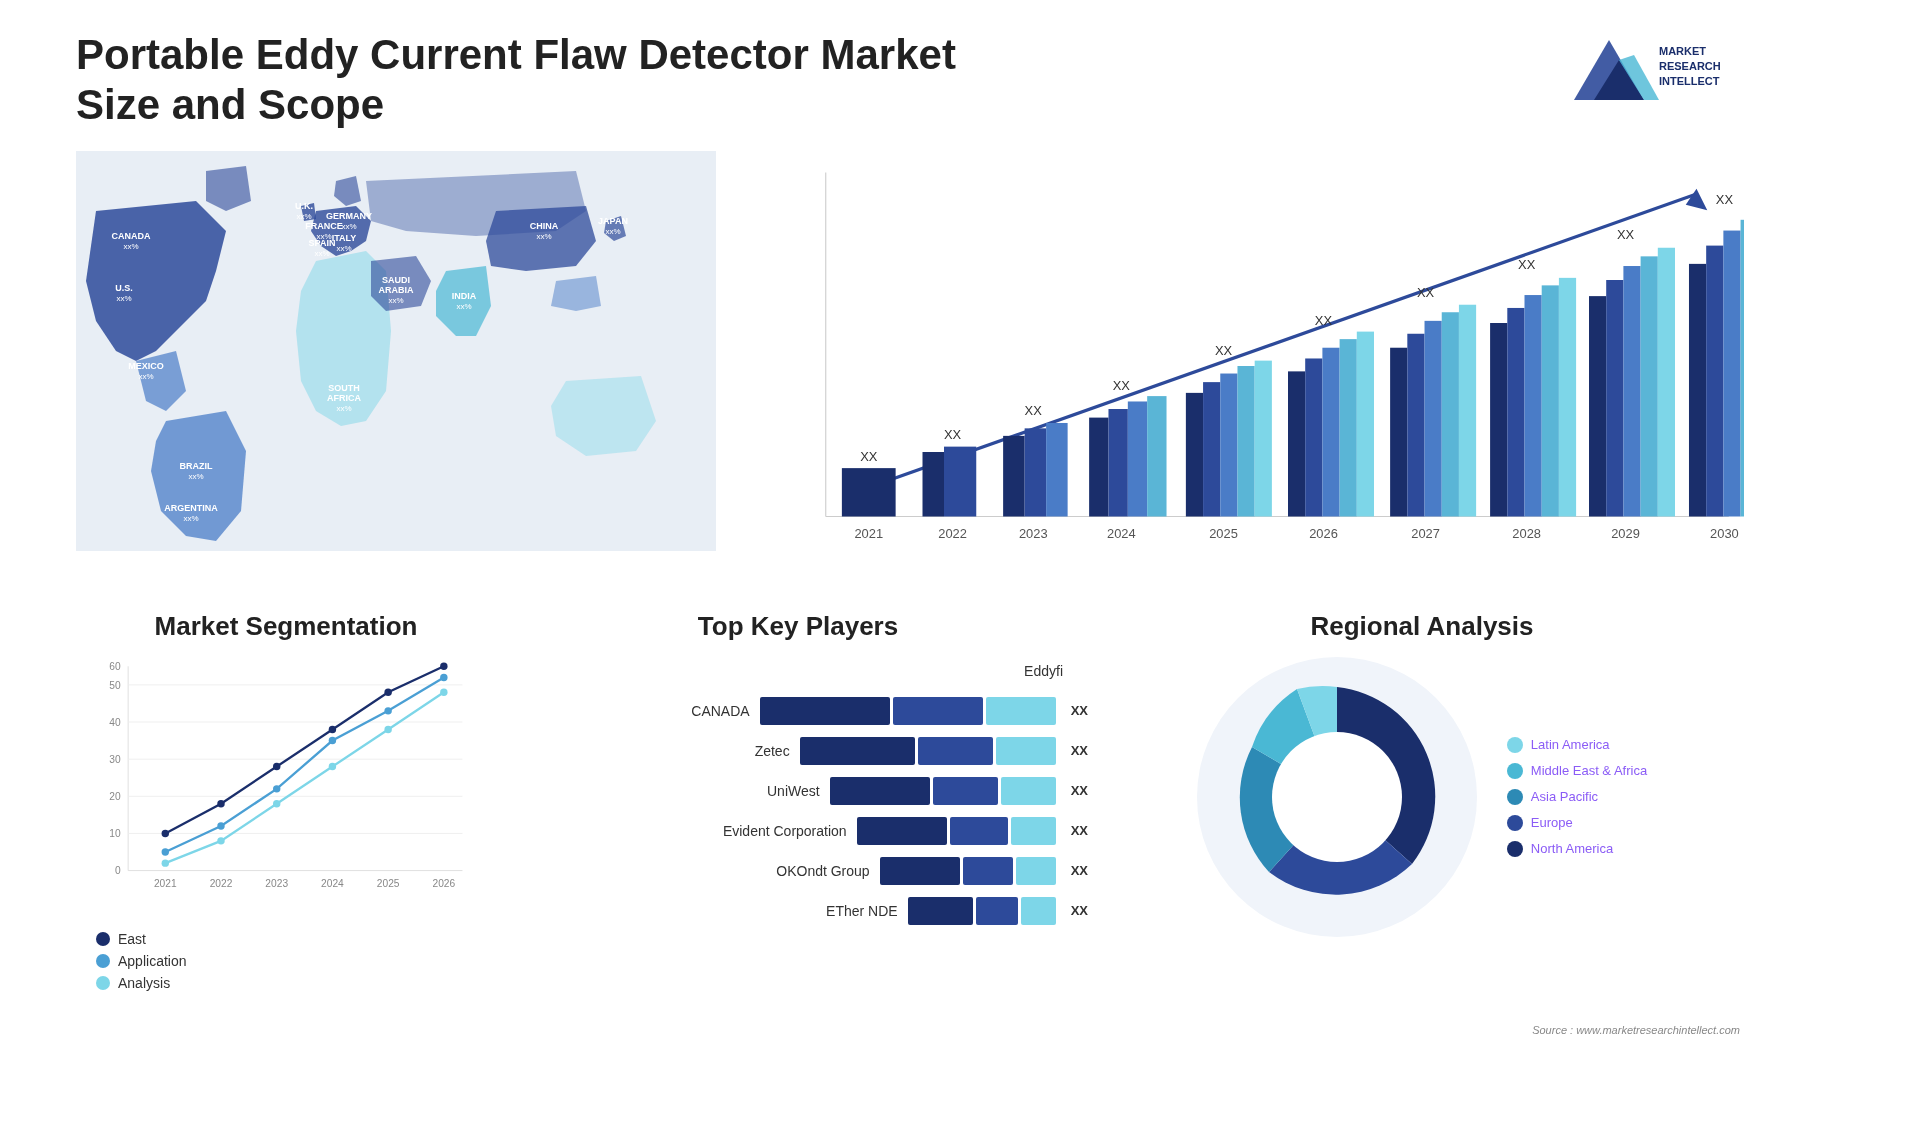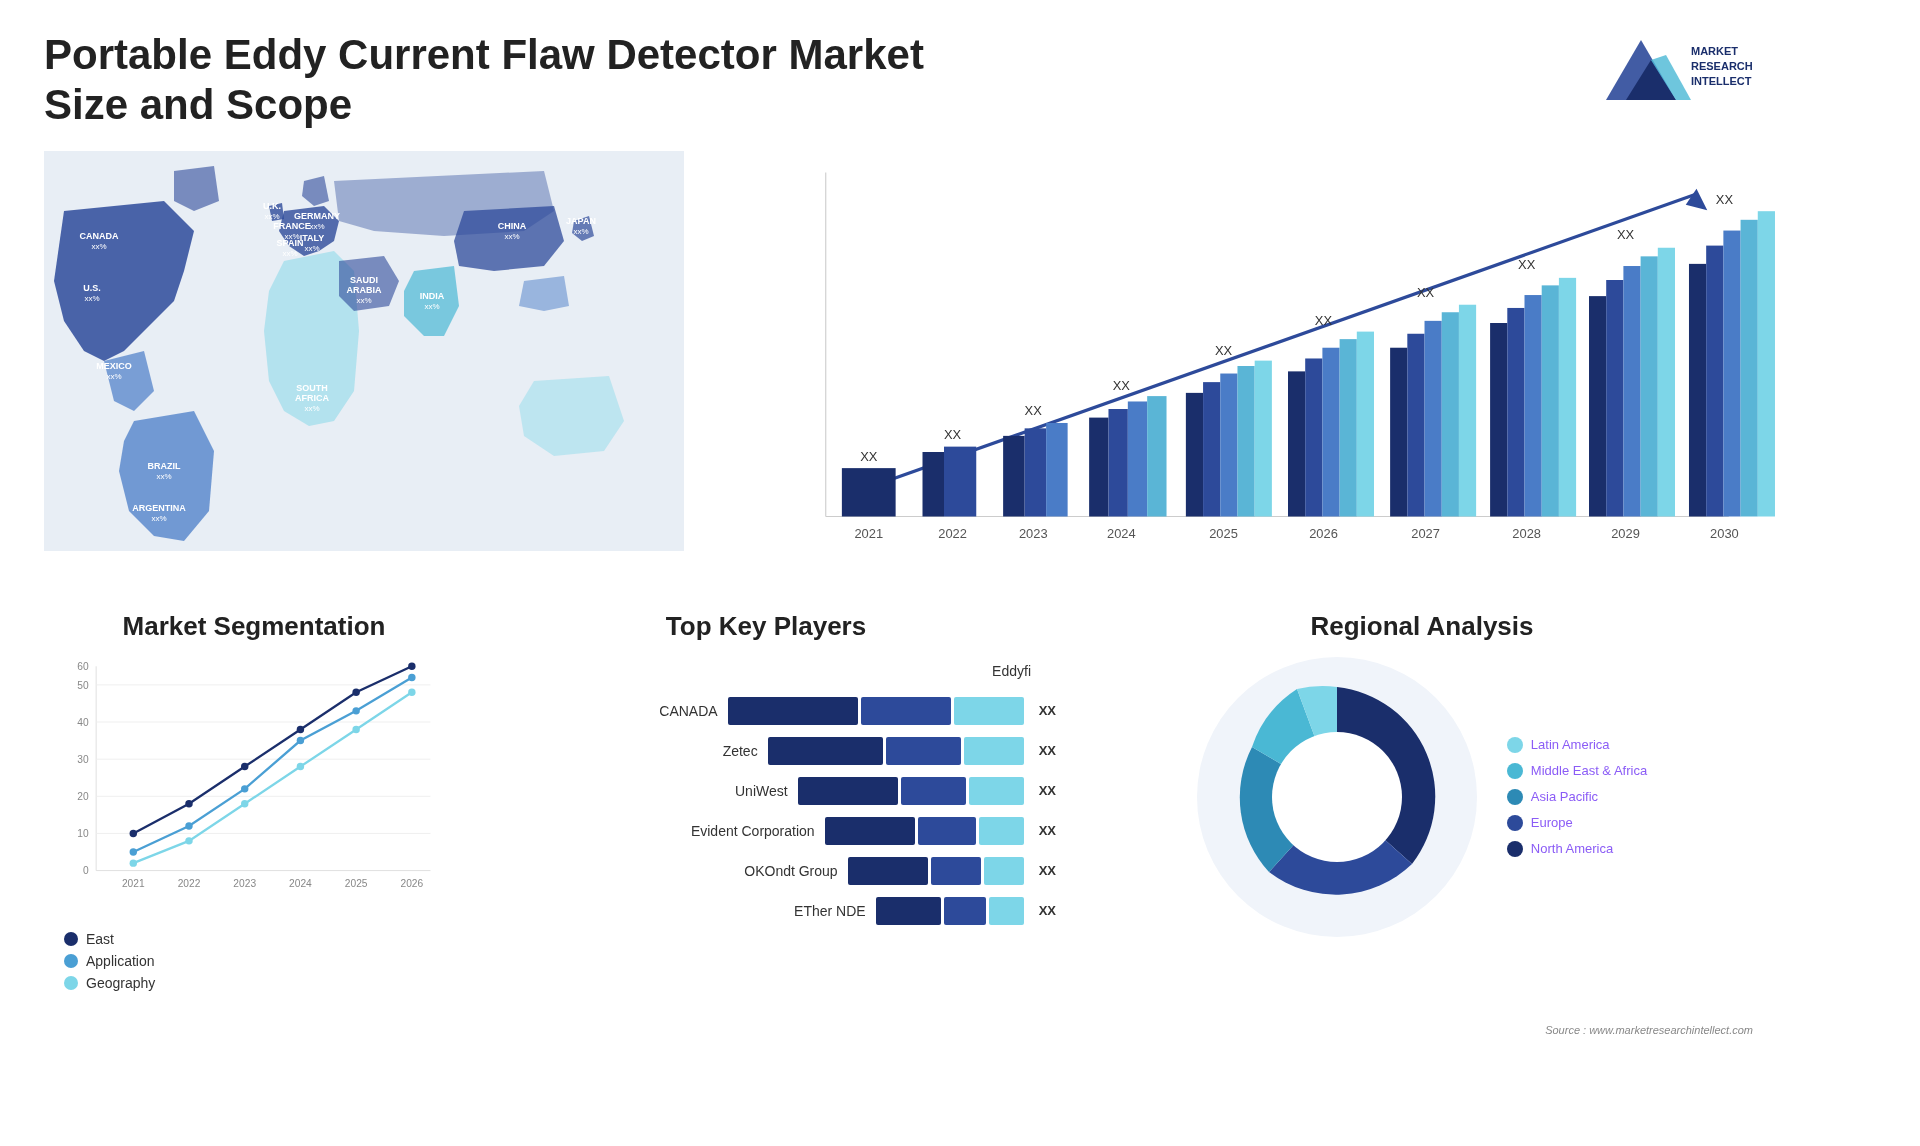--- a/index.html
+++ b/index.html
@@ -7,21 +7,21 @@
       width: 1920px;
       height: 1146px;
       background: #fff;
       font-family: Arial, sans-serif;
       overflow: hidden;
     }
 
     .page-container {
       width: 1820px;
       height: 1146px;
-      padding: 30px 44px;
+      padding: 30px 76px;
       position: relative;
     }
 
     
     .header {
       display: flex;
       justify-content: space-between;
       align-items: flex-start;
       margin-bottom: 20px;
     }
@@ -191,21 +191,21 @@
     .donut-legend-color {
       width: 16px;
       height: 16px;
       border-radius: 50%;
       flex-shrink: 0;
     }
 
     .source-text {
       position: absolute;
       bottom: 5px;
-      right: 23px;
+      right: 4px;
       font-size: 11px;
       color: #888;
       font-style: italic;
     }
   </style>
 </head>
 <body>
 
 <div class="page-container">
 
@@ -465,21 +465,21 @@
         <div class="legend-item">
           <div class="legend-dot" style="background:#1a2e6b;"></div>
           <span>East</span>
         </div>
         <div class="legend-item">
           <div class="legend-dot" style="background:#4a9fd4;"></div>
           <span>Application</span>
         </div>
         <div class="legend-item">
           <div class="legend-dot" style="background:#7dd6e8;"></div>
-          <span>Geography</span>
+          <span>Analysis</span>
         </div>
       </div>
     </div>
 
     <div class="players-section">
       <div class="section-title">Top Key Players</div>
       <div class="players-list">
 
         <div class="player-row">
           <div class="player-name">Eddyfi</div>

